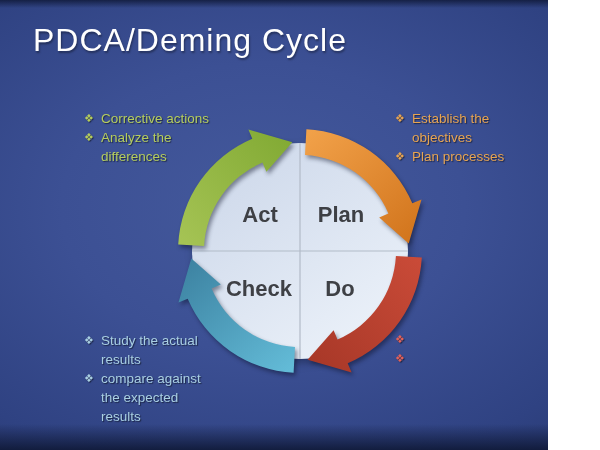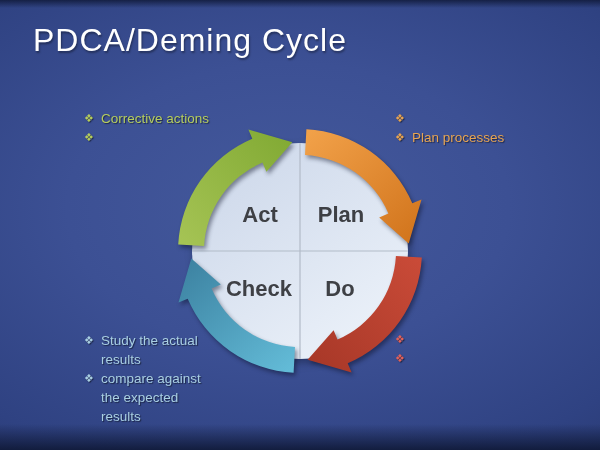--- a/index.html
+++ b/index.html
@@ -1,18 +1,18 @@
 <!DOCTYPE html>
 <html><head>
 <meta charset="utf-8">
 <style>
   html,body{margin:0;padding:0;}
   .slide{
     position:relative;
-    width:600px;height:450px;
+    width:548px;height:450px;
     overflow:hidden;
     font-family:"Liberation Sans","DejaVu Sans",sans-serif;
     background-image:
       linear-gradient(to bottom, rgba(16,26,58,.85) 0px, rgba(16,26,58,0) 8px),
       linear-gradient(to top, rgba(13,22,50,.85) 0px, rgba(13,22,50,0) 26px),
       radial-gradient(ellipse 115% 100% at 48% 46%, #44599c 0%, #3c5094 32%, #2f4282 62%, #243366 88%, #1f2c59 100%);
   }
   .slide-title{
     position:absolute;left:33px;top:22px;margin:0;
     font-size:32px;font-weight:400;letter-spacing:1px;
@@ -90,26 +90,28 @@
     </g>
   </svg>
 
   <div class="annotation" style="left: 84px; top: 109px; width: 170px; color: rgb(181, 205, 93);">
       <div class="bullet-item">
         <span class="bullet">❖</span>
         <span class="bullet-text">Corrective actions</span>
       </div>
       <div class="bullet-item">
         <span class="bullet">❖</span>
+        <span class="bullet-text">Analyze the<br>differences</span>
       </div>
     </div>
 
   <div class="annotation" style="left: 395px; top: 109px; width: 150px; color: rgb(231, 164, 82);">
       <div class="bullet-item">
         <span class="bullet">❖</span>
+        <span class="bullet-text">Establish the<br>objectives</span>
       </div>
       <div class="bullet-item">
         <span class="bullet">❖</span>
         <span class="bullet-text">Plan processes</span>
       </div>
     </div>
 
   <div class="annotation" style="left: 84px; top: 331px; width: 170px; color: rgb(169, 207, 227);">
       <div class="bullet-item">
         <span class="bullet">❖</span>

